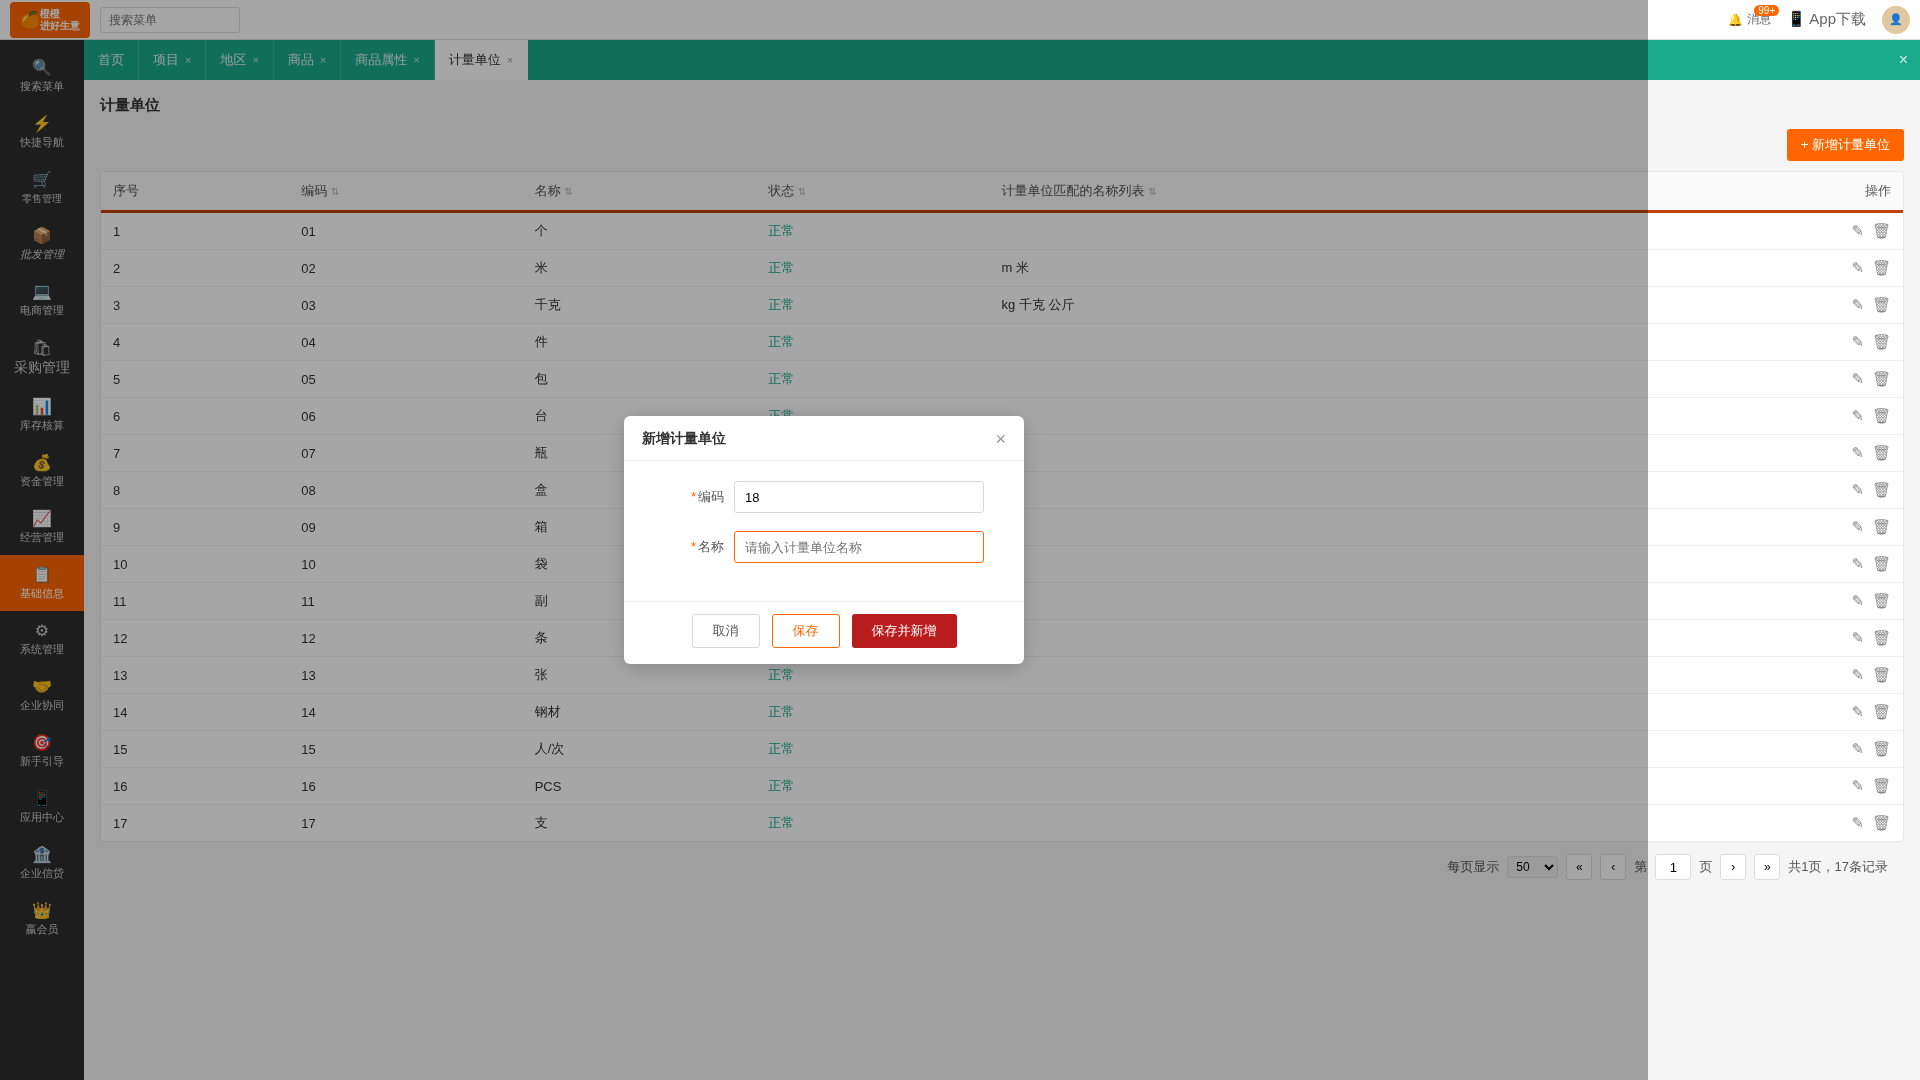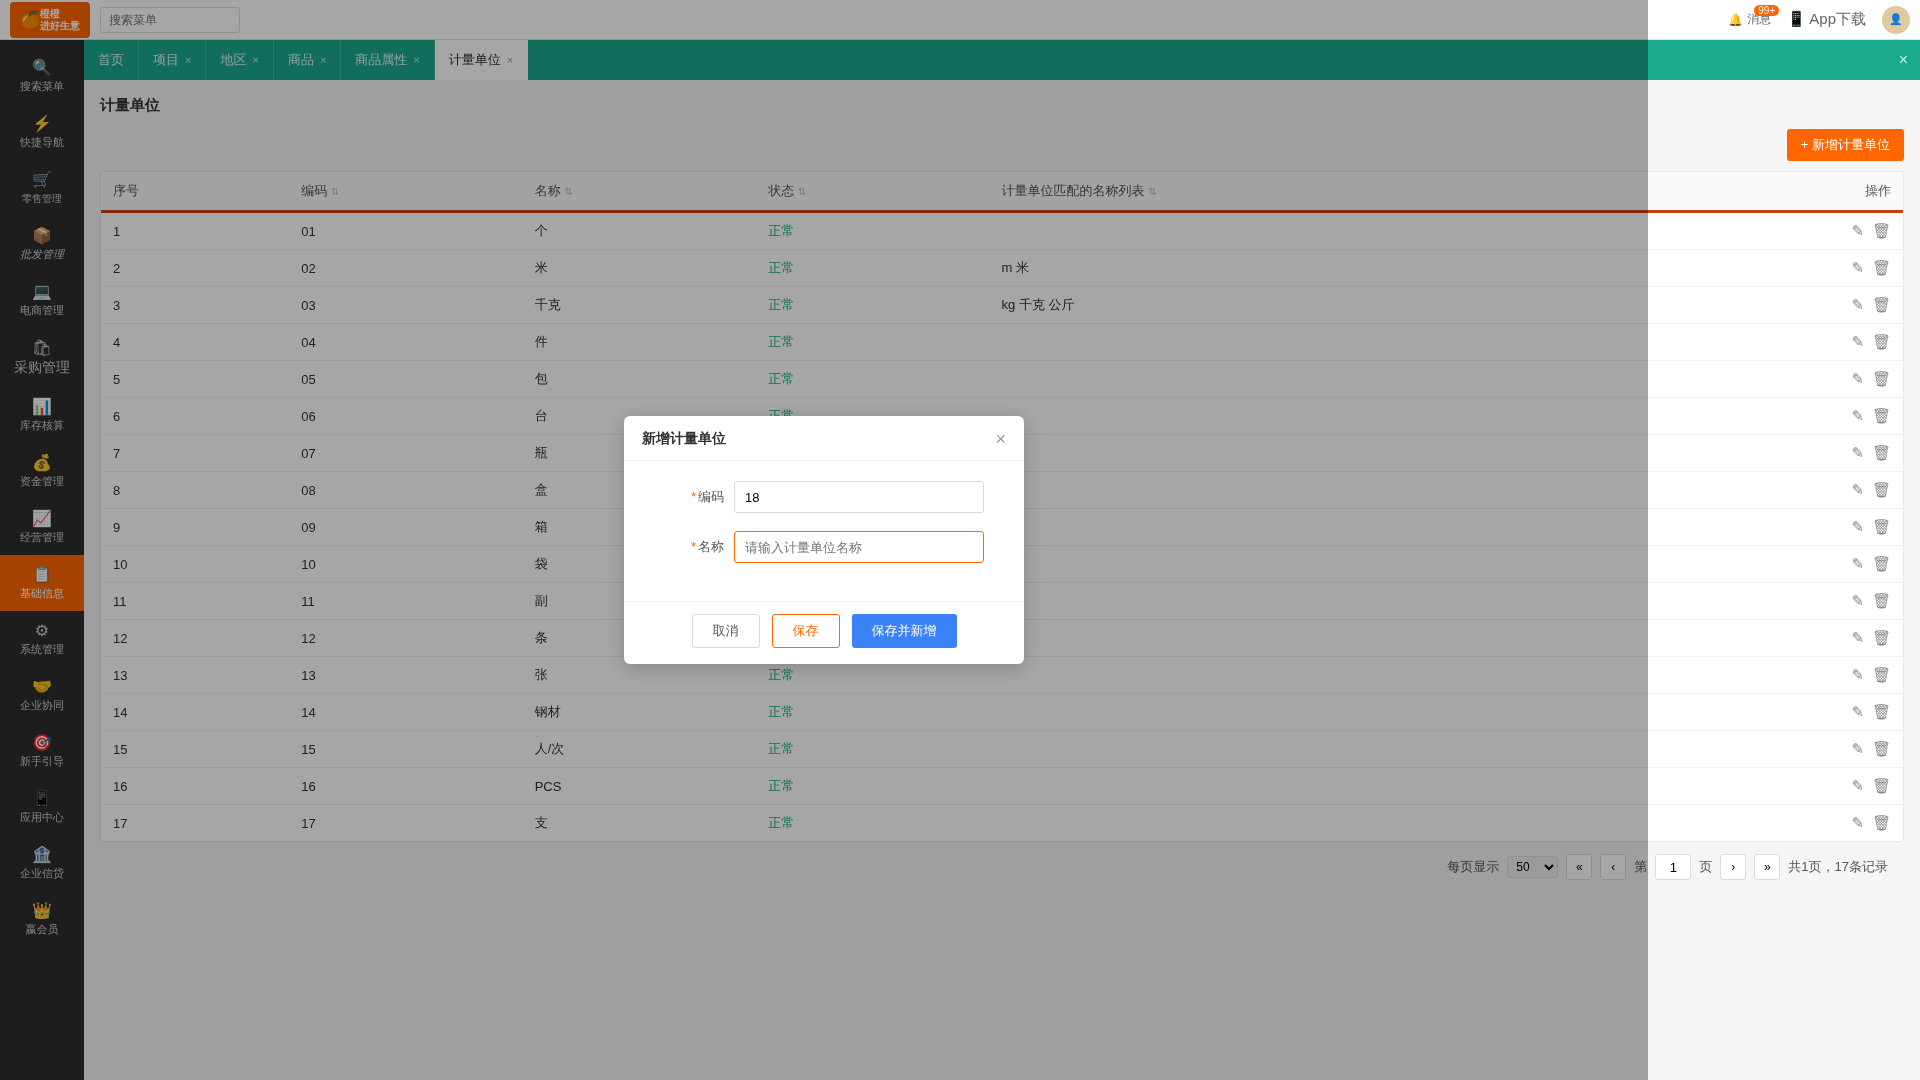--- a/index.html
+++ b/index.html
@@ -72,21 +72,21 @@
     .modal-close { background: none; border: none; font-size: 18px; color: #999; cursor: pointer; line-height: 1; }
     .modal-body { padding: 20px 40px; }
     .form-row { display: flex; align-items: center; margin-bottom: 18px; }
     .form-label { width: 60px; text-align: right; font-size: 13px; color: #555; margin-right: 10px; flex-shrink: 0; }
     .required-star { color: #f60; margin-right: 2px; }
     .form-input { flex: 1; height: 32px; border: 1px solid #d9d9d9; border-radius: 3px; padding: 0 10px; font-size: 13px; }
     .form-input.focused { border-color: #f60; }
     .modal-footer { padding: 12px 18px 16px; display: flex; justify-content: center; gap: 12px; border-top: 1px solid #f0f0f0; }
     .btn-cancel { padding: 7px 20px; border: 1px solid #d9d9d9; border-radius: 3px; background: #fff; color: #555; font-size: 13px; cursor: pointer; }
     .btn-save { padding: 7px 20px; border: none; border-radius: 3px; background: #fff; color: #f60; font-size: 13px; cursor: pointer; border: 1px solid #f60; }
-    .btn-save-add { padding: 7px 20px; border: none; border-radius: 3px; background: #3b82f6; color: #fff; font-size: 13px; cursor: pointer; }
+    .btn-save-add { padding: 7px 20px; border: none; border-radius: 3px; background: #b91c1c; color: #fff; font-size: 13px; cursor: pointer; }
 
     
     .sort-arrow { display: inline-block; font-size: 10px; color: #bbb; vertical-align: middle; }
   </style>
 </head>
 <body>
 
 <div class="topbar">
   <div class="topbar-logo">
     <span class="topbar-logo-icon">🍊</span>

